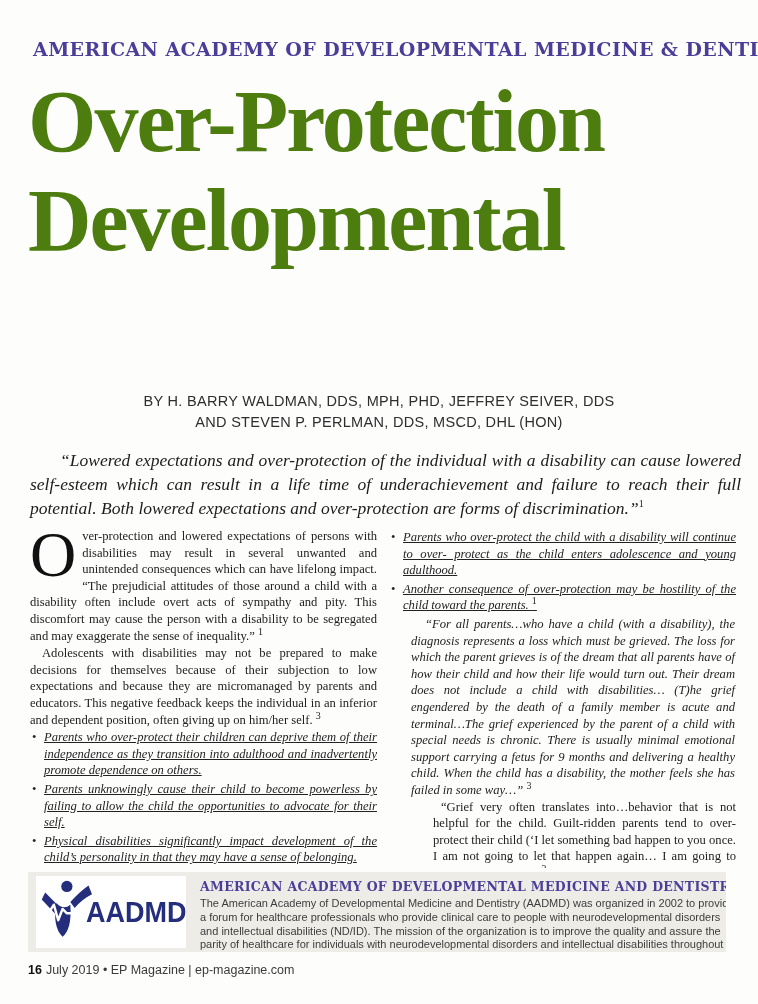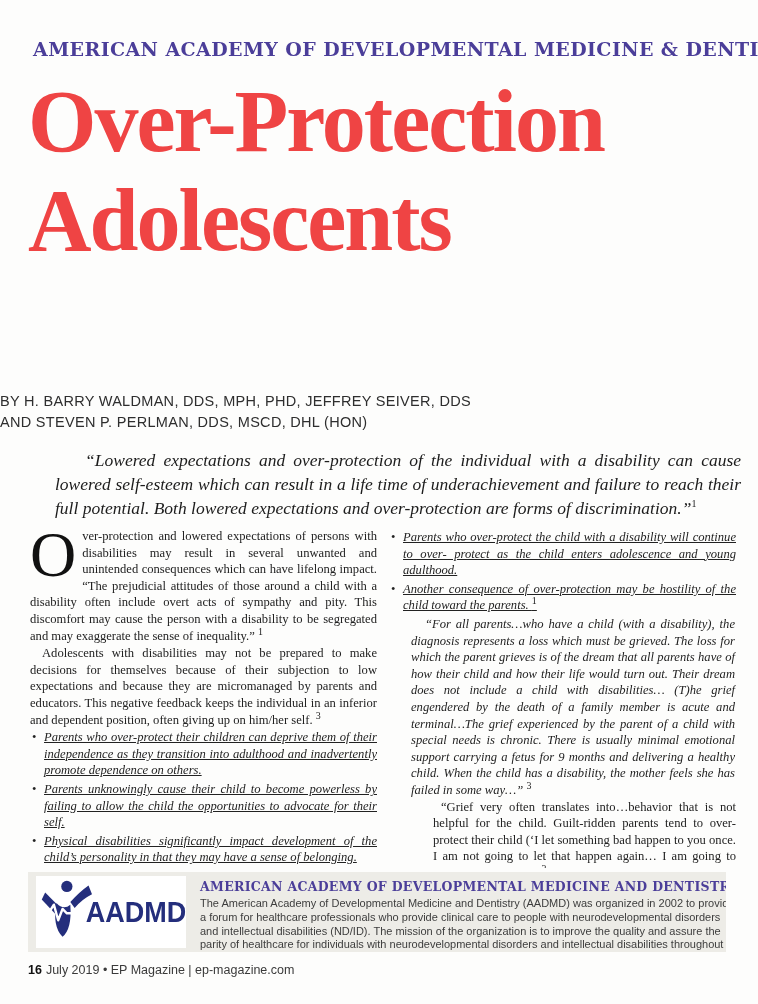--- a/index.html
+++ b/index.html
@@ -15,35 +15,35 @@
     position:absolute;top:38px;left:33px;right:20px;
     font-family:"DejaVu Serif",serif;font-weight:bold;
     font-size:19px;letter-spacing:.4px;color:#4b3e99;
     white-space:nowrap;
   }
 
   
   .headline{
     position:absolute;top:72px;left:28px;right:12px;
     font-family:"Liberation Serif",serif;font-weight:bold;
-    font-size:88px;line-height:99px;letter-spacing:-2px;color:#ef4444;
+    font-size:88px;line-height:99px;letter-spacing:-2px;color:#4d7c0f;
   }
 
   
   .byline{
-    position:absolute;top:391px;left:0;right:0;
+    position:absolute;top:391px;left:0;right:0;text-align:center;
     font-family:"Liberation Sans",sans-serif;font-size:14.5px;line-height:21px;
     color:#2e2e2e;letter-spacing:.3px;
   }
 
   
   .pullquote{
     position:absolute;top:448px;left:30px;right:17px;
     font-style:italic;font-size:17.5px;line-height:24px;color:#1c1c1c;
-    text-align:justify;text-indent:30px;margin-left:25px;
+    text-align:justify;text-indent:30px;
   }
   sup.ref{font-size:10px;line-height:0;vertical-align:super;font-style:normal;}
 
   
   .columns{
     position:absolute;top:528px;left:30px;width:706px;height:340px;
     display:flex;gap:12px;overflow:hidden;
     font-size:12.6px;line-height:16.6px;text-align:justify;color:#222;
   }
   .col{width:347px;flex:0 0 347px;overflow:hidden;}
@@ -59,21 +59,21 @@
   .blockquote{margin:0 1px 0 22px;font-style:italic;text-indent:14px;}
   .closing{text-indent:8px;margin-left:44px;}
 
   
   .infobox{
     position:absolute;top:872px;left:28px;width:698px;height:80px;
     background:#edece7;overflow:hidden;
   }
   .logo-panel{
     position:absolute;top:4px;left:8px;width:150px;height:72px;background:#ffffff;
-    display:flex;align-items:center;justify-content:center;padding-left:4px;box-sizing:border-box;
+    display:flex;align-items:center;justify-content:space-between;padding-left:4px;box-sizing:border-box;
   }
   .logo-wordmark{
     font-family:"Liberation Sans",sans-serif;font-weight:bold;font-size:27px;
     color:#242e7c;letter-spacing:0;transform:scaleY(1.08);margin-left:-6px;
   }
   .infobox-title{
     position:absolute;top:7px;left:172px;right:10px;
     font-family:"DejaVu Serif",serif;font-weight:bold;font-size:12.5px;
     letter-spacing:.3px;color:#4b3e99;white-space:nowrap;
   }
@@ -92,21 +92,21 @@
 </style>
 </head>
 <body>
 
 <div class="page">
 
   <div class="kicker">AMERICAN ACADEMY OF DEVELOPMENTAL MEDICINE &amp; DENTISTRY</div>
 
   <div class="headline">
     <div>Over-Protection</div>
-    <div>Adolescents</div>
+    <div>Developmental</div>
   </div>
 
   <div class="byline">
     <div>BY H. BARRY WALDMAN, DDS, MPH, PHD, JEFFREY SEIVER, DDS</div>
     <div>AND STEVEN P. PERLMAN, DDS, MSCD, DHL (HON)</div>
   </div>
 
   <div class="pullquote"><span>“Lowered expectations and over-protection of the individual with a disability can cause lowered self-esteem which can result in a life time of underachievement and failure to reach their full potential. Both lowered expectations and over-protection are forms of discrimination.”</span><sup class="ref">1</sup></div>
 
   <div class="columns">

